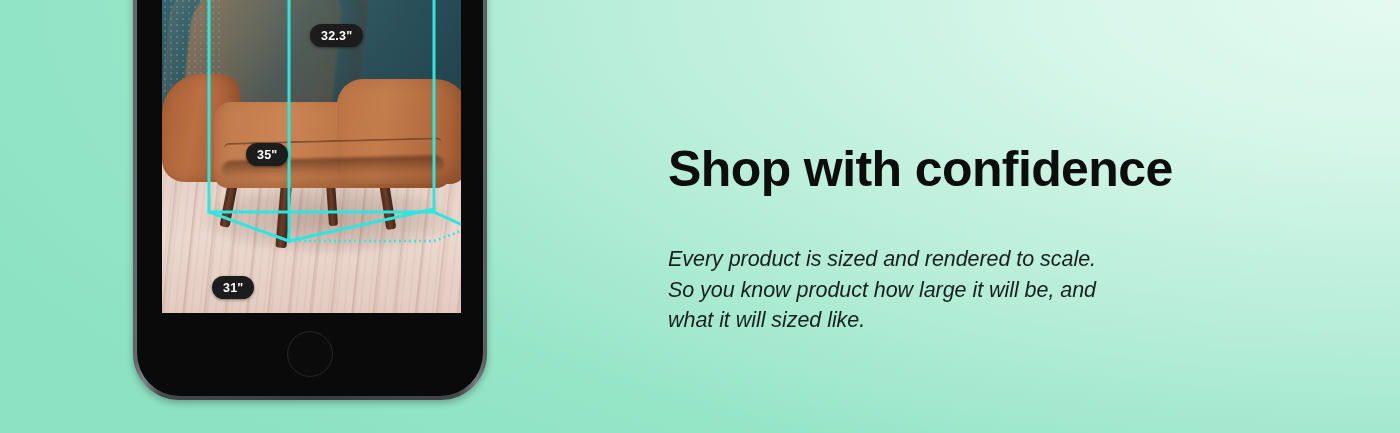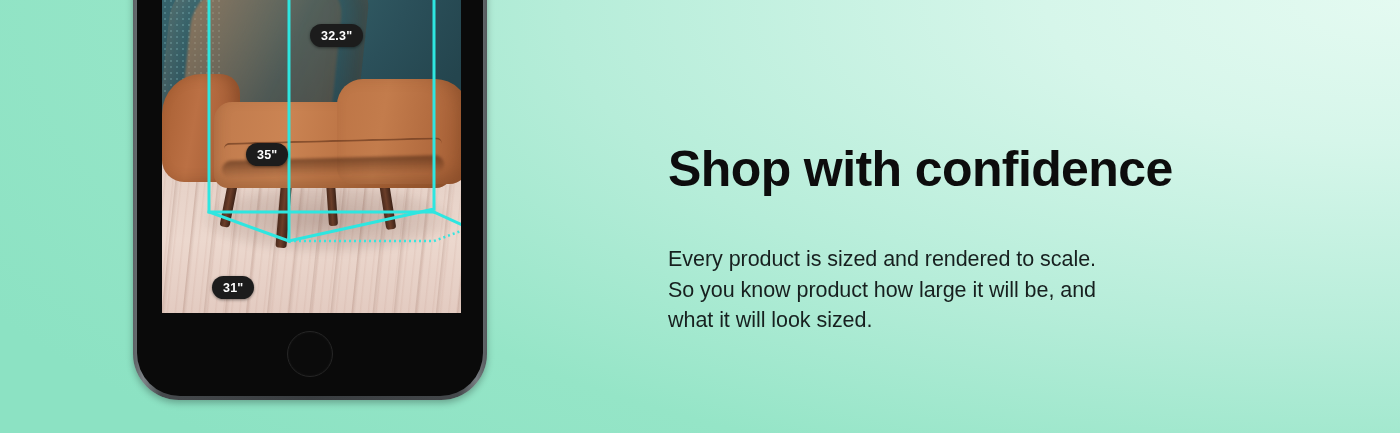--- a/index.html
+++ b/index.html
@@ -208,20 +208,21 @@
     letter-spacing:-0.6px;
   }
   #subcopy {
     margin-top:47px;
     font-family:"Liberation Sans", sans-serif;
     font-size:21.5px;
     font-weight:400;
     line-height:1.42;
     color:#17201f;
     letter-spacing:-0.05px;
+    font-style:italic;
   }
   #subcopy .line { display:block; }
 </style>
 </head>
 <body>
 
 <div id="banner">
 
   <div id="phone">
     <div class="phone-frame"></div>
@@ -286,17 +287,17 @@
 
       <div class="home-button"></div>
     </div>
   </div>
 
   <div id="copy">
     <h1 id="headline">Shop with confidence</h1>
     <div id="subcopy">
       <span class="line">Every product is sized and rendered to scale.</span>
       <span class="line">So you know product how large it will be, and</span>
-      <span class="line">what it will look sized.</span>
+      <span class="line">what it will sized like.</span>
     </div>
   </div>
 
 </div>
 
 </body></html>

